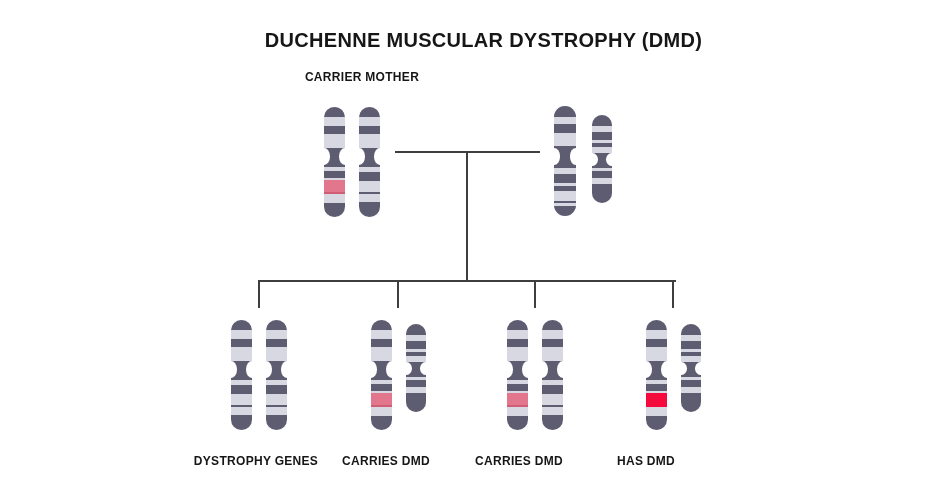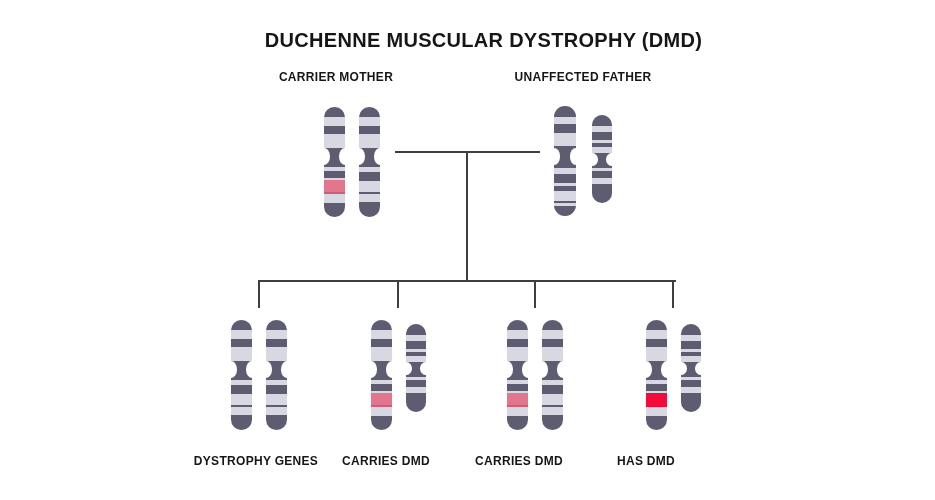--- a/index.html
+++ b/index.html
@@ -8,39 +8,38 @@
     font-family:"Liberation Sans",sans-serif;overflow:hidden;padding-left:32px;
   }
   #title{
     position:absolute;top:29px;left:0;width:100%;text-align:center;
     font-size:20px;font-weight:700;letter-spacing:.3px;color:#161616;
   }
   .lbl{
     position:absolute;transform:translateX(-50%);font-size:12px;font-weight:700;
     letter-spacing:.3px;color:#161616;white-space:nowrap;
   }
-  #lbl-mother{left:336px;top:70px}
+  #lbl-mother{left:362px;top:70px}
   #lbl-father{left:583px;top:70px}
   #lbl-c1{left:256px;top:454px}
   #lbl-c2{left:386px;top:454px}
   #lbl-c3{left:519px;top:454px}
   #lbl-c4{left:646px;top:454px}
   .line{position:absolute;background:#3e3e3e;}
   .chromosome{position:absolute;overflow:hidden;}
   .band{position:absolute;left:0;right:0;}
   .notch{position:absolute;border-radius:50%;}
 </style>
 </head>
 <body>
 
 <div id="canvas">
   <div id="title">DUCHENNE MUSCULAR DYSTROPHY (DMD)</div>
 
   <div id="lbl-mother" class="lbl">CARRIER MOTHER</div>
-  <div id="lbl-father" class="lbl">UNAFFECTED FATHER</div>
 
   <div id="lbl-c1" class="lbl">DYSTROPHY GENES</div>
   <div id="lbl-c2" class="lbl">CARRIES DMD</div>
   <div id="lbl-c3" class="lbl">CARRIES DMD</div>
   <div id="lbl-c4" class="lbl">HAS DMD</div>
 
   <div id="figure">
       <div class="line" style="left: 395px; top: 151px; width: 145px; height: 2px; background: rgb(62, 62, 62);"></div>
       <div class="line" style="left: 466px; top: 151px; width: 2px; height: 130px; background: rgb(62, 62, 62);"></div>
       <div class="line" style="left: 258px; top: 280px; width: 418px; height: 2px; background: rgb(62, 62, 62);"></div>

